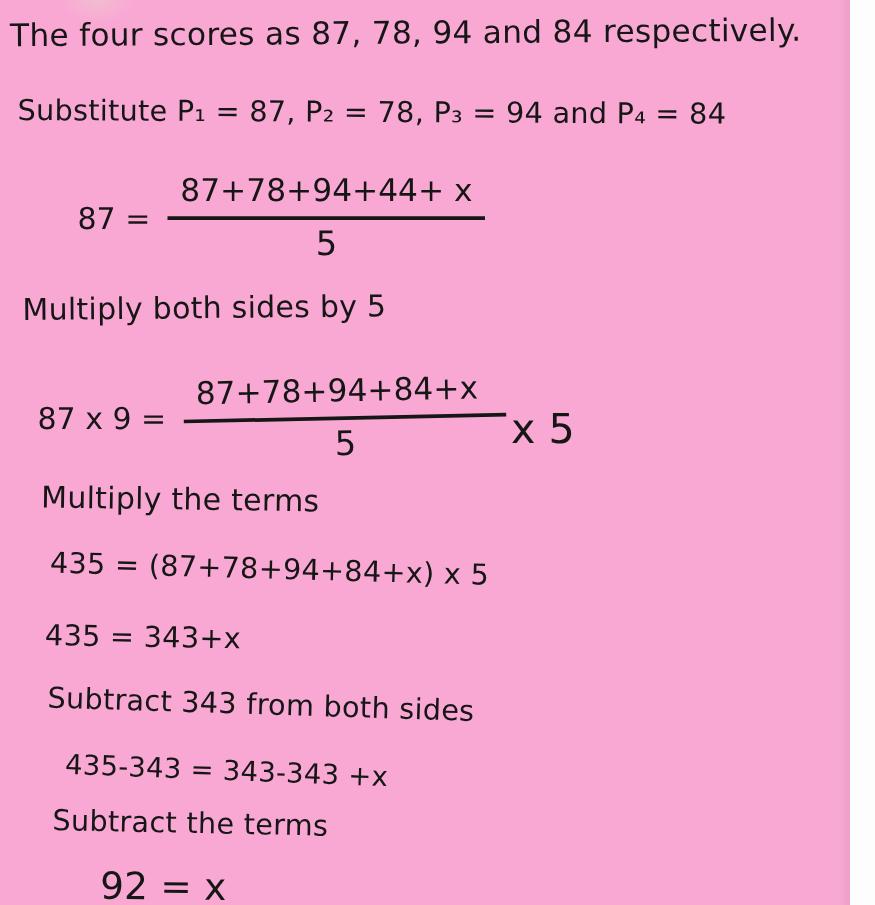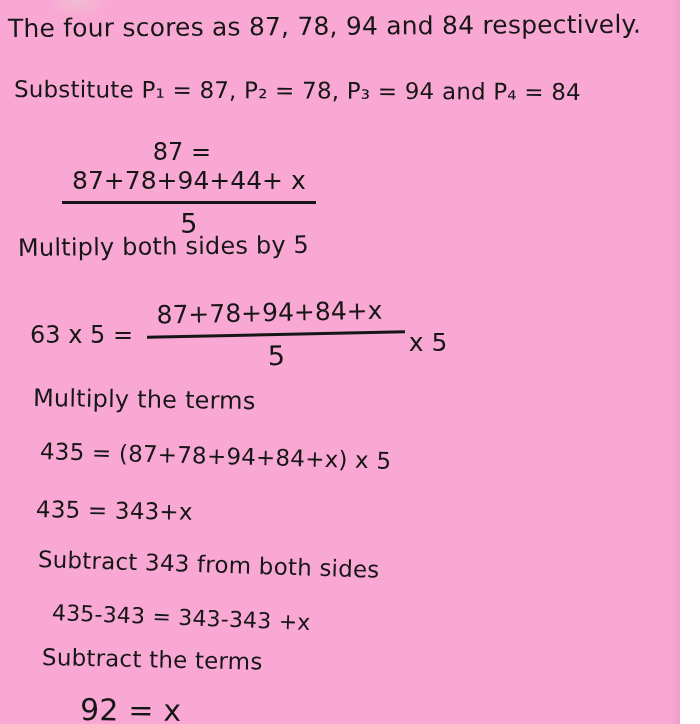--- a/index.html
+++ b/index.html
@@ -59,21 +59,21 @@
 
   .equation {
     position: absolute;
     display: flex;
     align-items: center;
     white-space: nowrap;
     font-size: 24px;
     font-weight: 500;
     transform-origin: left center;
   }
-  .e1 { left: 62px; top: 138px; flex-direction: column; }
+  .e1 { left: 62px; top: 138px; }
   .e2 { left: 30px; top: 298px; }
   .equation .lhs {
     margin-right: 14px;
   }
   .frac {
     display: inline-flex;
     flex-direction: column;
     align-items: center;
   }
   .frac .num {
@@ -83,21 +83,21 @@
   }
   .frac .den {
     padding-top: 4px;
     font-size: 27px;
   }
   .e2 .frac { transform: rotate(-1.2deg); }
   .e2 .num { padding-right: 22px; }
   .equation .suffix {
     margin-left: 4px;
     margin-top: 16px;
-    font-size: 25px;
+    font-size: 33px;
   }
 </style>
 </head>
 <body>
 
 <div class="page">
 
   <div class="hw l1">The four scores as 87, 78, 94 and 84 respectively.</div>
 
   <div class="hw l2">Substitute P₁ = 87, P₂ = 78, P₃ = 94 and P₄ = 84</div>
@@ -106,21 +106,21 @@
     <span class="lhs">87 =</span>
     <span class="frac">
       <span class="num">87+78+94+44+ x</span>
       <span class="den">5</span>
     </span>
   </div>
 
   <div class="hw l4">Multiply both sides by 5</div>
 
   <div class="equation e2">
-    <span class="lhs">63 x 5 =</span>
+    <span class="lhs">87 x 9 =</span>
     <span class="frac">
       <span class="num">87+78+94+84+x</span>
       <span class="den">5</span>
     </span>
     <span class="suffix">x 5</span>
   </div>
 
   <div class="hw l6">Multiply the terms</div>
 
   <div class="hw l7">435 = (87+78+94+84+x) x 5</div>

